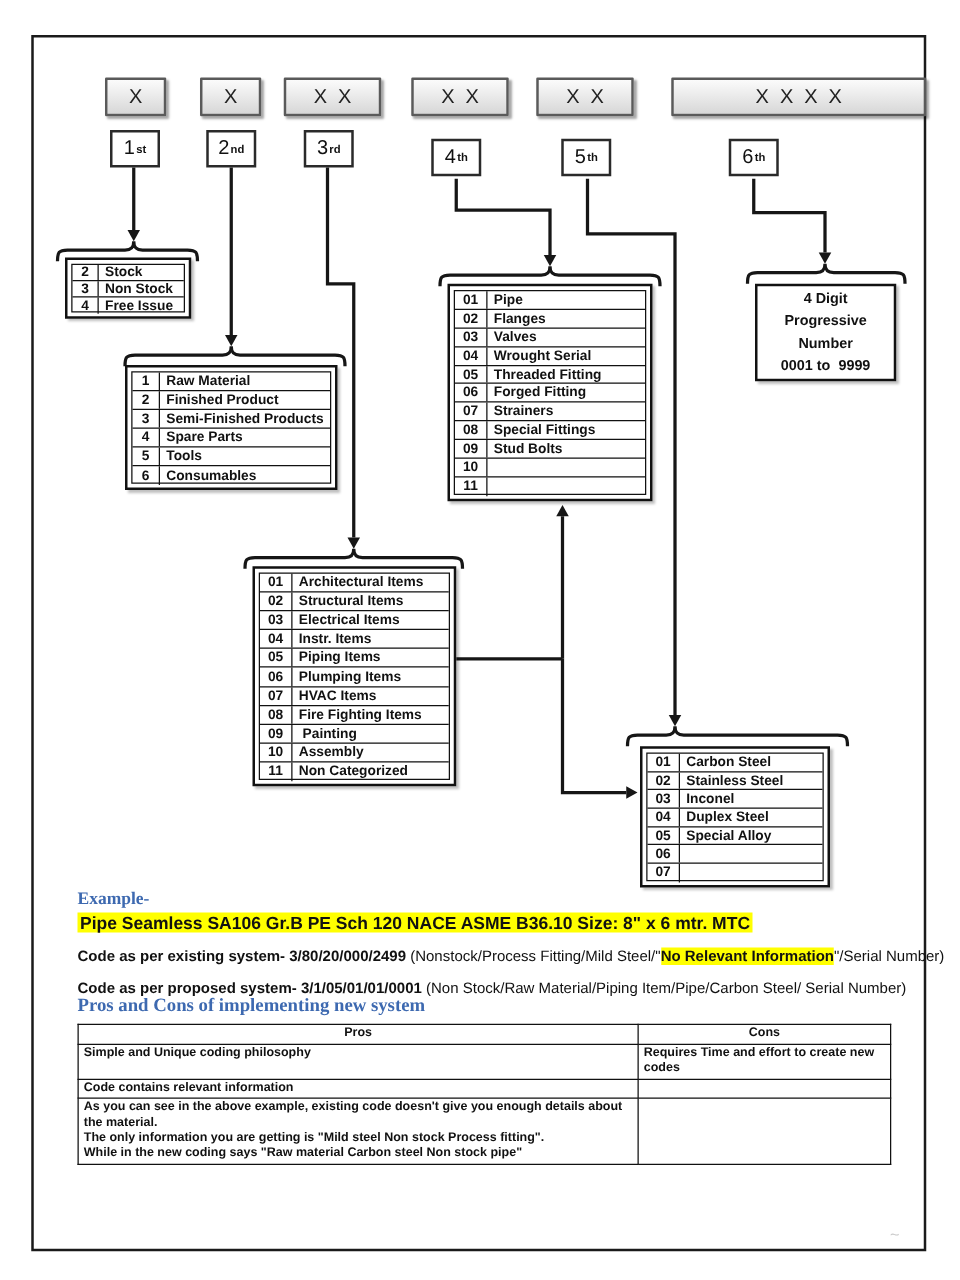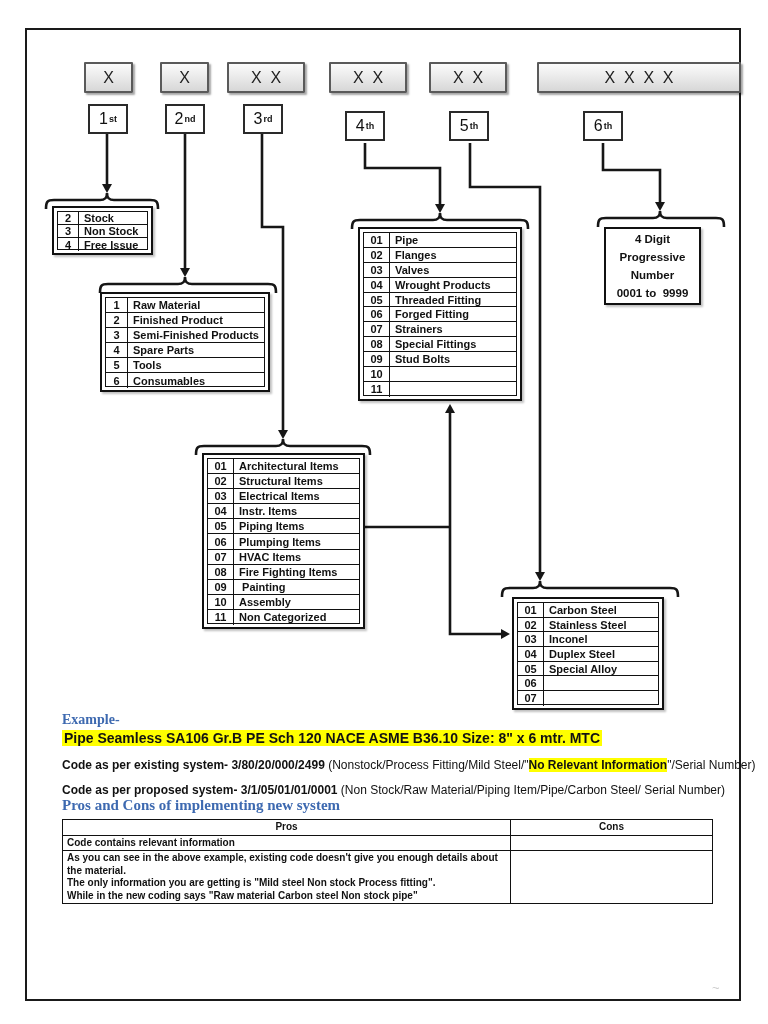--- a/index.html
+++ b/index.html
@@ -40,21 +40,21 @@
     padding:3px;box-shadow:2px 2px 2px rgba(0,0,0,0.25);
   }
   .dtable-inner{border:1.5px solid #111;height:100%;box-sizing:border-box;display:flex;flex-direction:column;}
   .trow{display:flex;align-items:center;height:var(--rh);box-sizing:border-box;border-bottom:1.5px solid #111;flex:0 0 auto;}
   .trow:last-child{border-bottom:none;}
   .tcode{width:var(--cw);flex:0 0 var(--cw);text-align:center;border-right:1.5px solid #111;align-self:stretch;display:flex;align-items:center;justify-content:center;font-weight:700;font-size:11px;}
   .tlabel{padding-left:5px;font-weight:700;font-size:11px;white-space:pre;}
 
   
   .numbox{
-    position:absolute;left:604px;top:227px;width:97px;height:78px;box-sizing:border-box;
+    position:absolute;left:604px;top:227px;width:113px;height:78px;box-sizing:border-box;
     border:2.5px solid #111;background:#fff;box-shadow:2px 2px 2px rgba(0,0,0,0.25);
     display:flex;flex-direction:column;align-items:center;justify-content:center;
     font-weight:700;font-size:11.5px;line-height:18px;text-align:center;white-space:pre;
   }
 
   
   .blue-heading{
     position:absolute;left:62px;color:var(--heading-blue,#3D69B0);
     font-family:"Liberation Serif", serif;font-weight:700;
   }
@@ -257,21 +257,21 @@
       <div class="trow">
         <div class="tcode">02</div>
         <div class="tlabel">Flanges</div>
       </div>
       <div class="trow">
         <div class="tcode">03</div>
         <div class="tlabel">Valves</div>
       </div>
       <div class="trow">
         <div class="tcode">04</div>
-        <div class="tlabel">Wrought Products</div>
+        <div class="tlabel">Wrought Serial</div>
       </div>
       <div class="trow">
         <div class="tcode">05</div>
         <div class="tlabel">Threaded Fitting</div>
       </div>
       <div class="trow">
         <div class="tcode">06</div>
         <div class="tlabel">Forged Fitting</div>
       </div>
       <div class="trow">
@@ -347,20 +347,24 @@
       <col class="c2">
     </colgroup>
   <thead>
     <tr>
       <th>Pros</th>
       <th>Cons</th>
     </tr>
   </thead>
   <tbody>
       <tr>
+        <td>Simple and Unique coding philosophy</td>
+        <td>Requires Time and effort to create new codes</td>
+      </tr>
+      <tr>
         <td>Code contains relevant information</td>
         <td></td>
       </tr>
       <tr>
         <td>As you can see in the above example, existing code doesn't give you enough details about the material.<br>The only information you are getting is "Mild steel Non stock Process fitting".<br>While in the new coding says "Raw material Carbon steel Non stock pipe"</td>
         <td></td>
       </tr>
     </tbody>
 </table>
 

